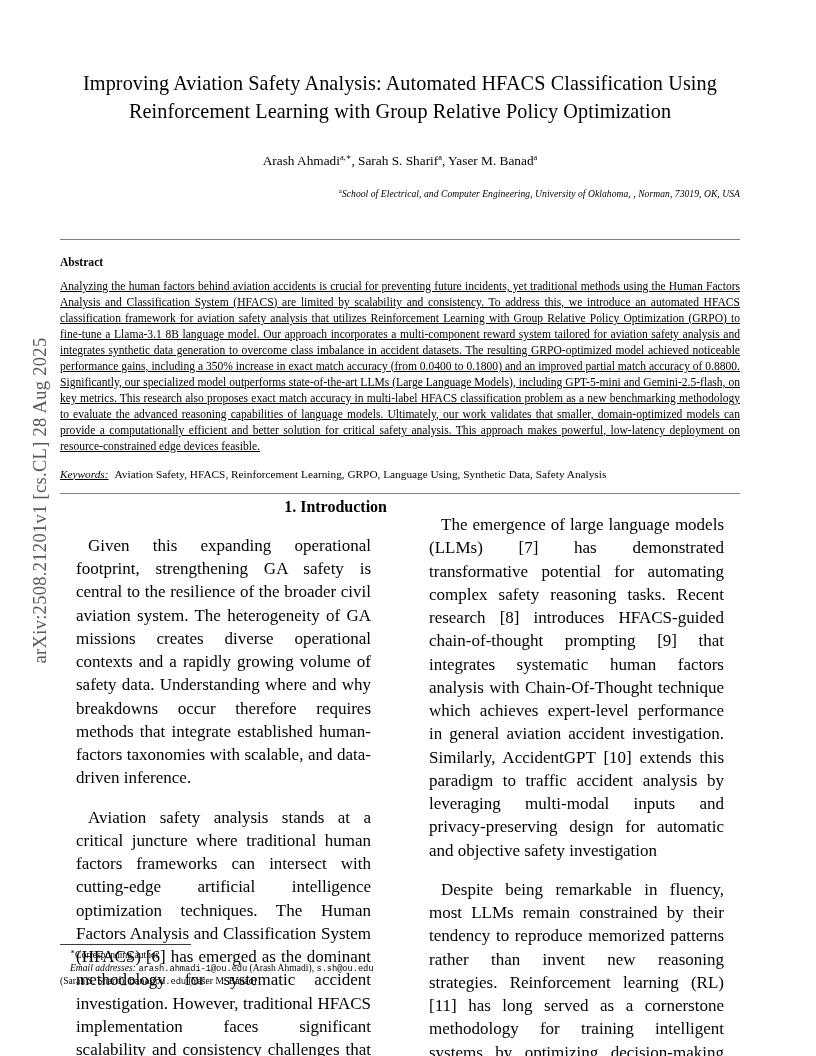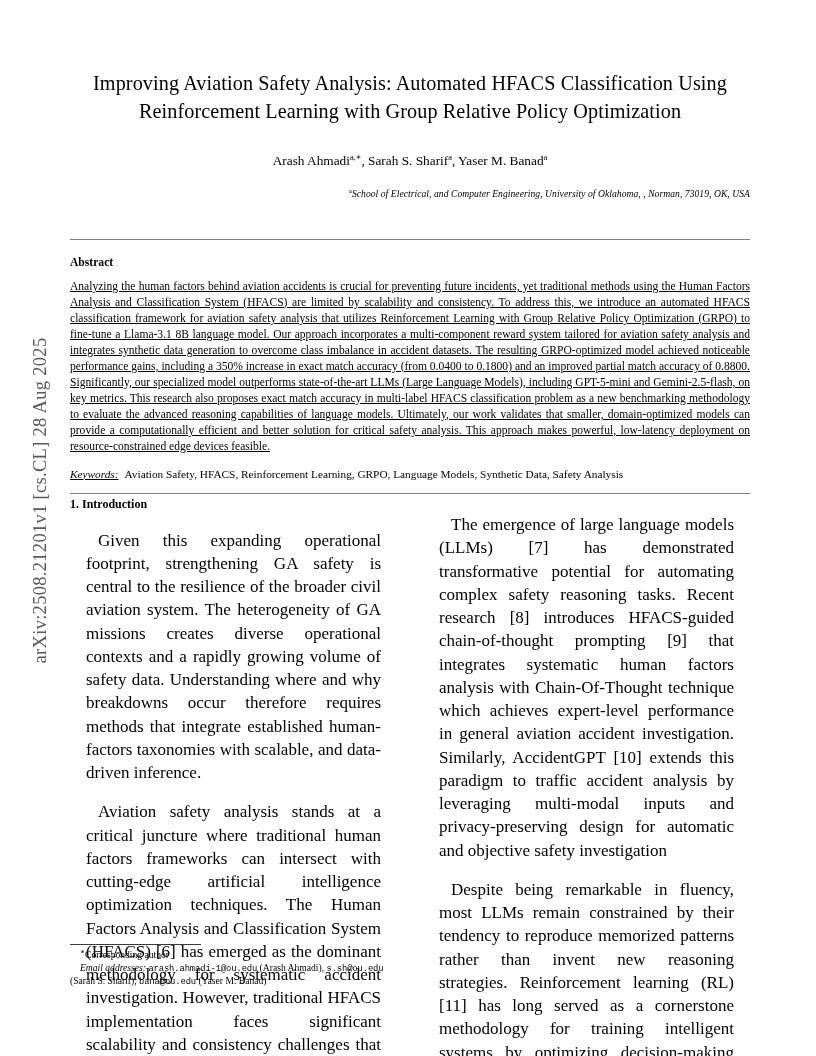--- a/index.html
+++ b/index.html
@@ -31,21 +31,21 @@
     font-size: 18.5px;
     letter-spacing: 0.3px;
     color: #5a5a5a;
     white-space: nowrap;
     text-align: center;
   }
 
   
   #content {
     position: absolute;
-    left: 70px;
+    left: 60px;
     top: 0;
     width: 680px;
     height: 1001px;
   }
 
   
   .title {
     margin: 0;
     padding-top: 70px;
     font-size: 20.2px;
@@ -131,23 +131,24 @@
     width: 680px;
     height: 510px;
     display: flex;
     justify-content: space-between;
   }
   .col {
     width: 327px;
   }
   .section-heading {
     margin: 0;
-    font-size: 12px;
+    font-size: 16px;
     font-weight: bold;
     line-height: 1.3;
+    text-align: right;
   }
   .body-par {
     margin: 16px;
     font-size: 17px;
     line-height: 1.368;
     text-align: justify;
     text-justify: inter-word;
     text-indent: 12px;
     hyphens: none;
   }
@@ -202,21 +203,21 @@
 
     <p class="authors"><span>Arash Ahmadi</span><sup>a,∗</sup><span>, Sarah S. Sharif</span><sup>a</sup><span>, Yaser M. Banad</span><sup>a</sup></p>
 
     <p class="affiliation"><sup>a</sup><span>School of Electrical, and Computer Engineering, University of Oklahoma, , Norman, 73019, OK, USA</span></p>
 
     <div class="rule" id="rule-top"></div>
 
     <h2 class="abstract-heading">Abstract</h2>
     <p class="abstract-body">Analyzing the human factors behind aviation accidents is crucial for preventing future incidents, yet traditional methods using the Human Factors Analysis and Classification System (HFACS) are limited by scalability and consistency. To address this, we introduce an automated HFACS classification framework for aviation safety analysis that utilizes Reinforcement Learning with Group Relative Policy Optimization (GRPO) to fine-tune a Llama-3.1 8B language model. Our approach incorporates a multi-component reward system tailored for aviation safety analysis and integrates synthetic data generation to overcome class imbalance in accident datasets. The resulting GRPO-optimized model achieved noticeable performance gains, including a 350% increase in exact match accuracy (from 0.0400 to 0.1800) and an improved partial match accuracy of 0.8800. Significantly, our specialized model outperforms state-of-the-art LLMs (Large Language Models), including GPT-5-mini and Gemini-2.5-flash, on key metrics. This research also proposes exact match accuracy in multi-label HFACS classification problem as a new benchmarking methodology to evaluate the advanced reasoning capabilities of language models. Ultimately, our work validates that smaller, domain-optimized models can provide a computationally efficient and better solution for critical safety analysis. This approach makes powerful, low-latency deployment on resource-constrained edge devices feasible.</p>
 
-    <p class="keywords"><span class="kw-label">Keywords:</span><span class="kw-list">Aviation Safety, HFACS, Reinforcement Learning, GRPO, Language Models, Synthetic Data, Safety Analysis</span></p>
+    <p class="keywords"><span class="kw-label">Keywords:</span><span class="kw-list">Aviation Safety, HFACS, Reinforcement Learning, GRPO, Language Using, Synthetic Data, Safety Analysis</span></p>
 
     <div class="rule" id="rule-bottom"></div>
 
     <div id="columns">
 
       <div class="col">
         <h2 class="section-heading">1. Introduction</h2>
         <p class="body-par">Given this expanding operational footprint, strengthening GA safety is central to the resilience of the broader civil aviation system. The heterogeneity of GA missions creates diverse operational contexts and a rapidly growing volume of safety data. Understanding where and why breakdowns occur therefore requires methods that integrate established human-factors taxonomies with scalable, and data-driven inference.</p>
         <p class="body-par">Aviation safety analysis stands at a critical juncture where traditional human factors frameworks can intersect with cutting-edge artificial intelligence optimization techniques. The Human Factors Analysis and Classification System (HFACS) [6] has emerged as the dominant methodology for systematic accident investigation. However, traditional HFACS implementation faces significant scalability and consistency challenges that limit its effectiveness in modern aviation environments, where the volume and complexity of safety data continue to grow exponentially. These limitations highlight the need for adaptive, data-driven approaches that extend beyond conventional taxonomy-driven methods and open the door to more advanced forms of computational safety reasoning.</p>
       </div>

